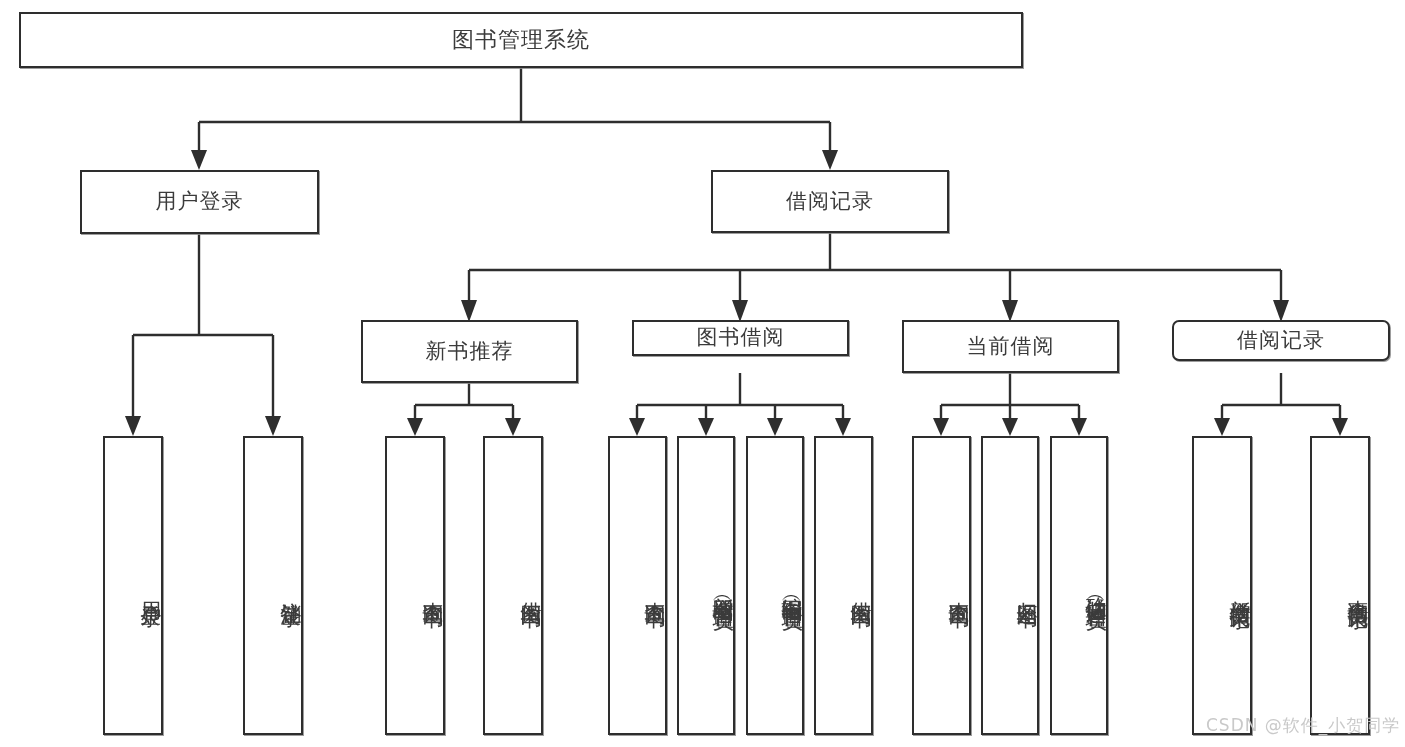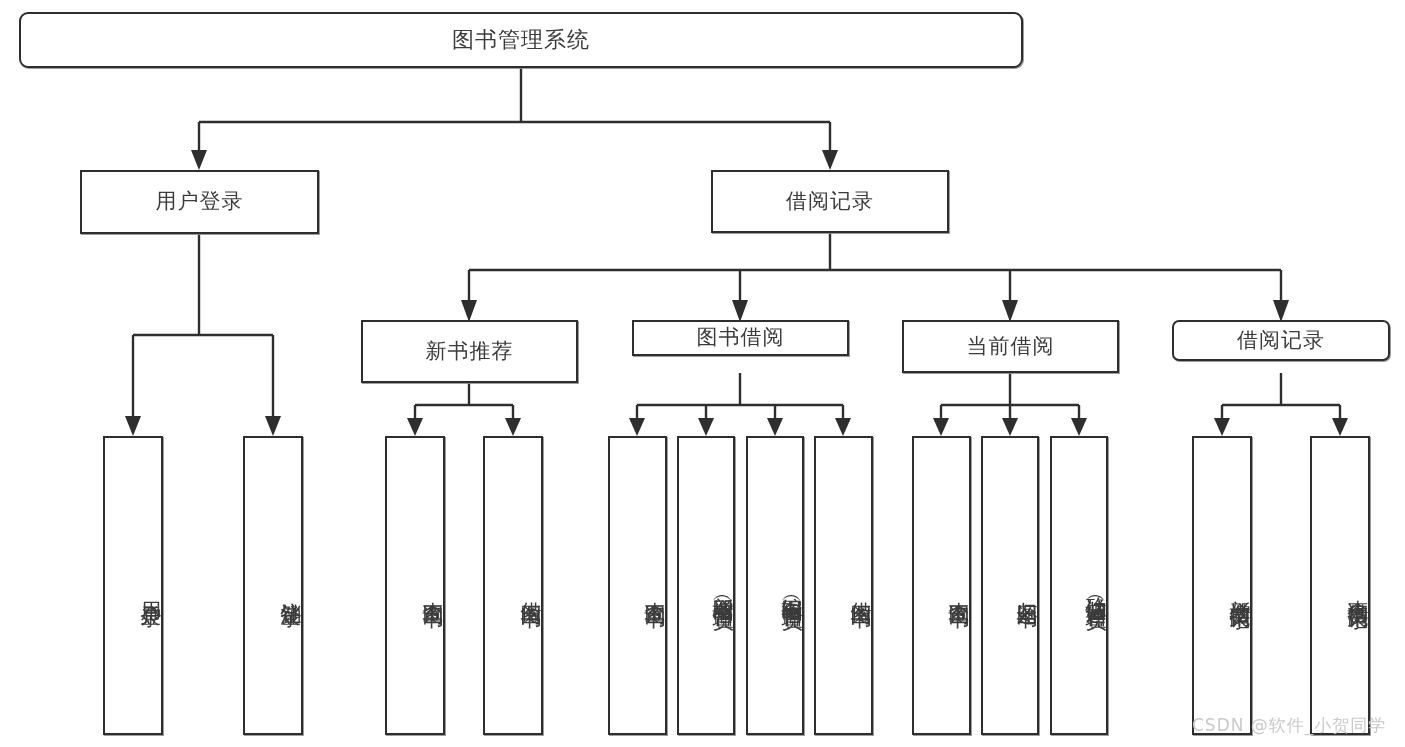--- a/index.html
+++ b/index.html
@@ -119,21 +119,21 @@
     <polygon points="1071,418 1087,418 1079,436"></polygon>
 
     <line x1="1281" y1="373" x2="1281" y2="405"></line>
     <line x1="1222" y1="405" x2="1340" y2="405"></line>
     <line x1="1222" y1="405" x2="1222" y2="420"></line>
     <polygon points="1214,418 1230,418 1222,436"></polygon>
     <line x1="1340" y1="405" x2="1340" y2="420"></line>
     <polygon points="1332,418 1348,418 1340,436"></polygon>
   </svg>
 
-  <div class="node horiz root" style="left:19px;top:12px;width:1004px;height:56px;border-radius:9px;">
+  <div class="node horiz root" style="left:19px;top:12px;width:1004px;height:56px;">
     <span class="lbl">图书管理系统</span>
   </div>
 
   <div class="node horiz" style="left:80px;top:170px;width:239px;height:64px;">
     <span class="lbl">用户登录</span>
   </div>
   <div class="node horiz" style="left:711px;top:170px;width:238px;height:63px;">
     <span class="lbl">借阅记录</span>
   </div>
 
@@ -187,15 +187,15 @@
     <span class="lbl">确认归还（管理员）</span>
   </div>
 
   <div class="node vert" style="left:1192px;top:436px;width:60px;height:299px;">
     <span class="lbl">新增借阅记录</span>
   </div>
   <div class="node vert" style="left:1310px;top:436px;width:60px;height:299px;">
     <span class="lbl">查询借阅记录</span>
   </div>
 
-  <div class="watermark" style="left:1192px;top:714px;">CSDN @软件_小贺同学</div>
+  <div class="watermark" style="left:1192px;top:714px;padding-left:14px;">CSDN @软件_小贺同学</div>
 
 </div>
 
 </body></html>

